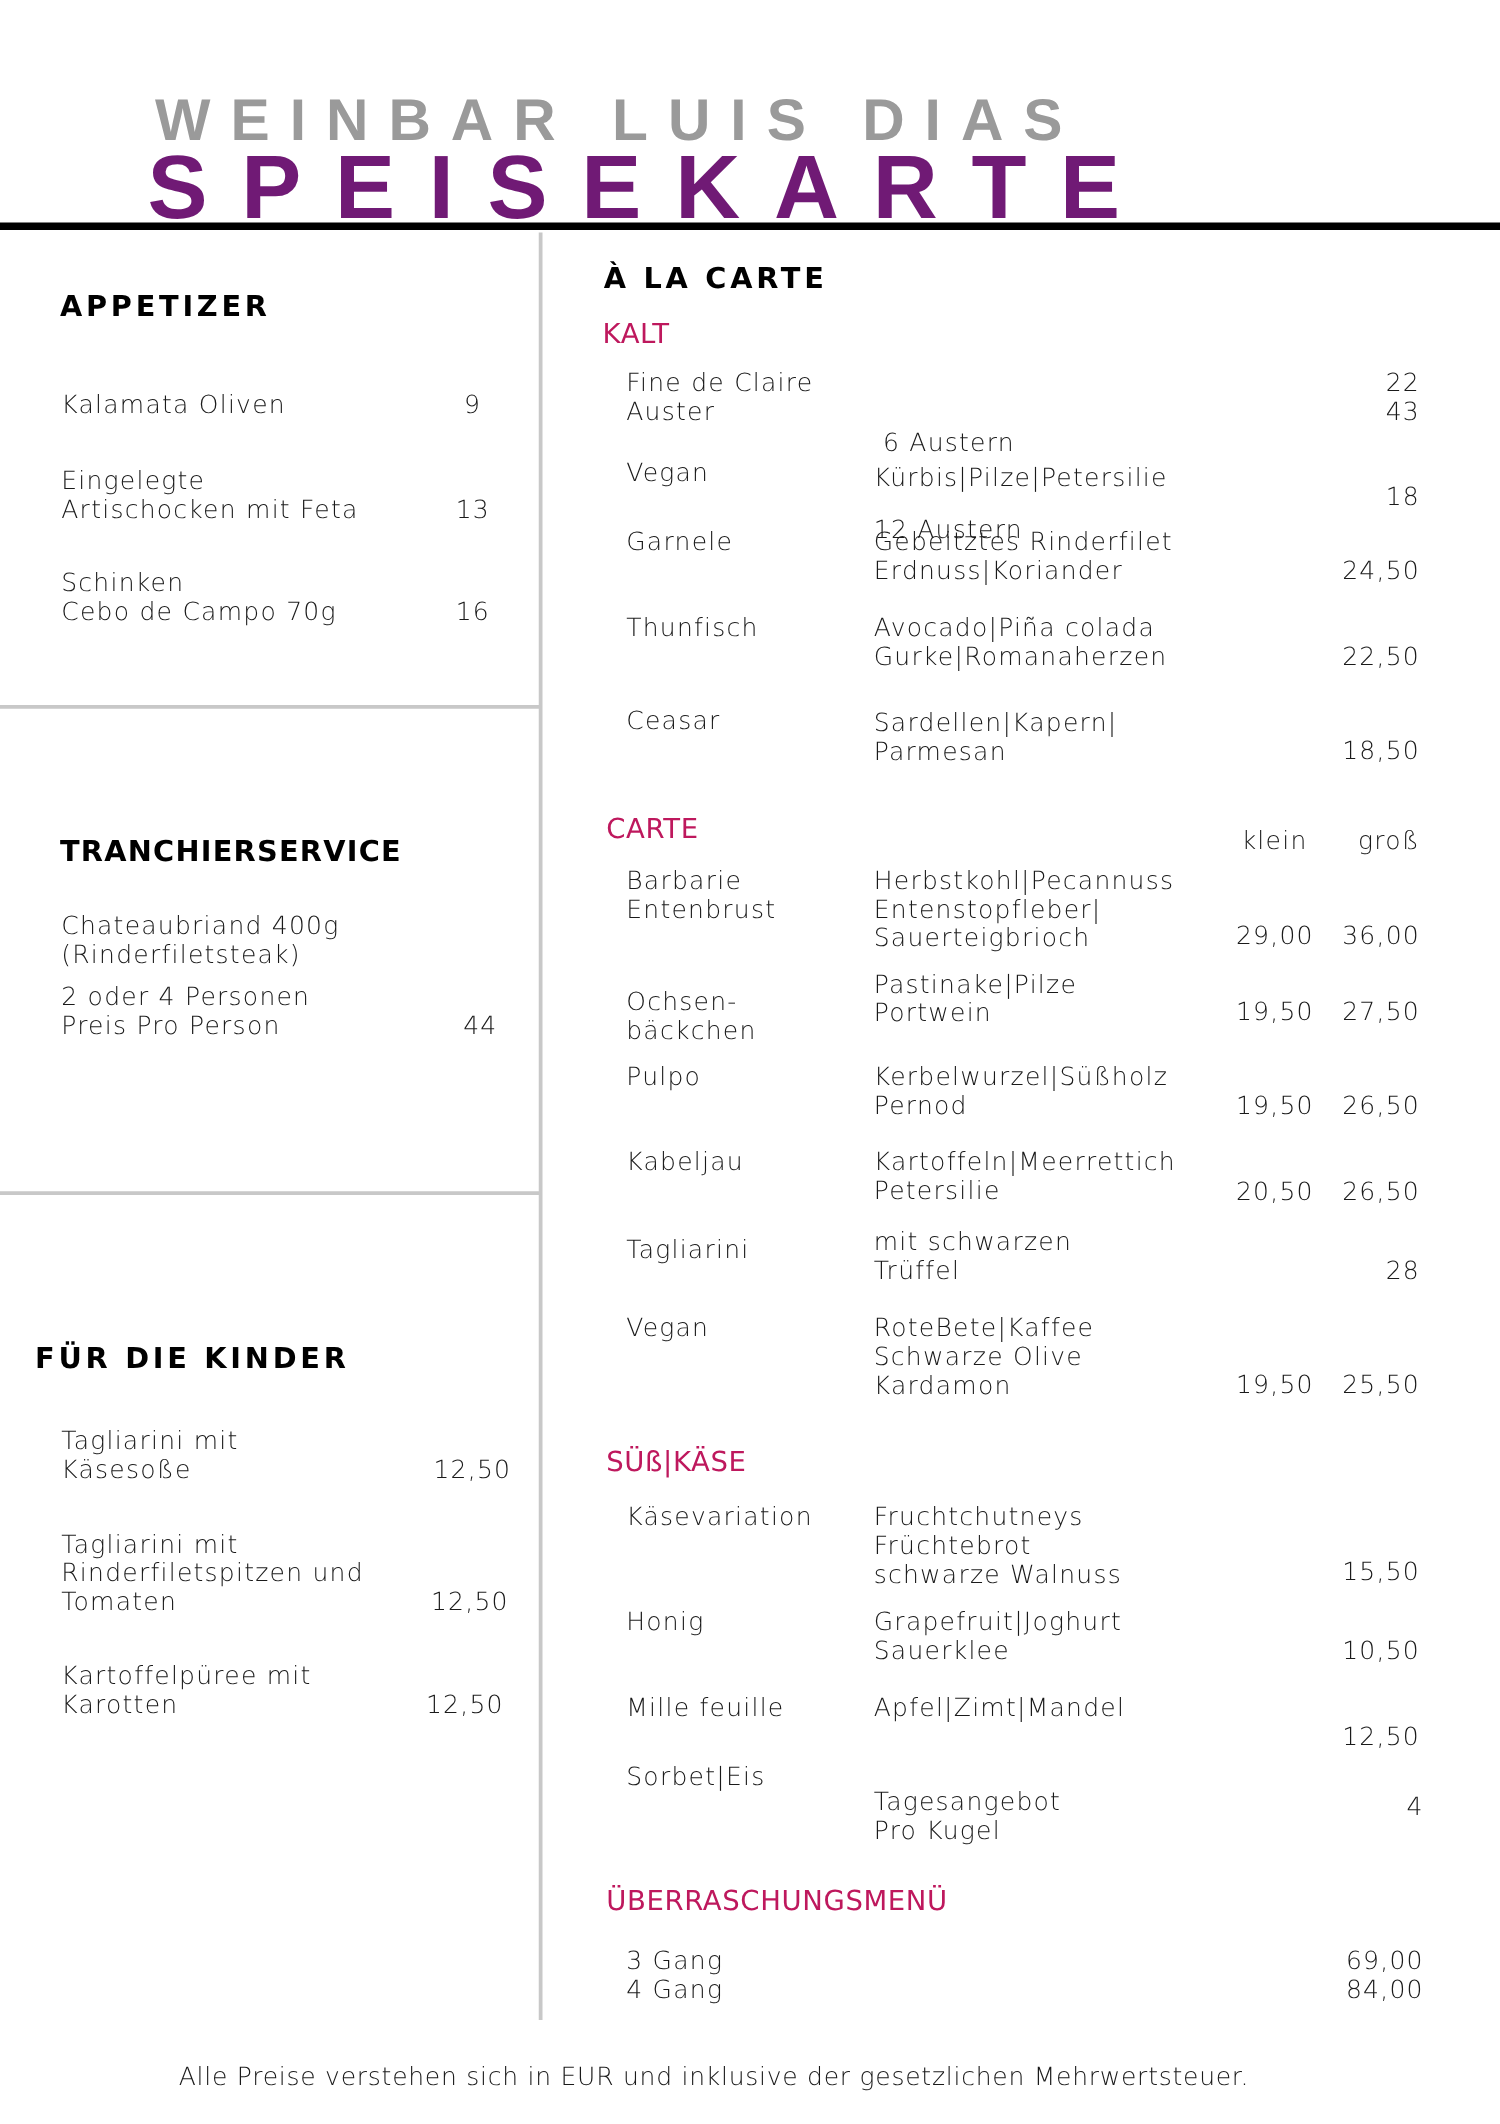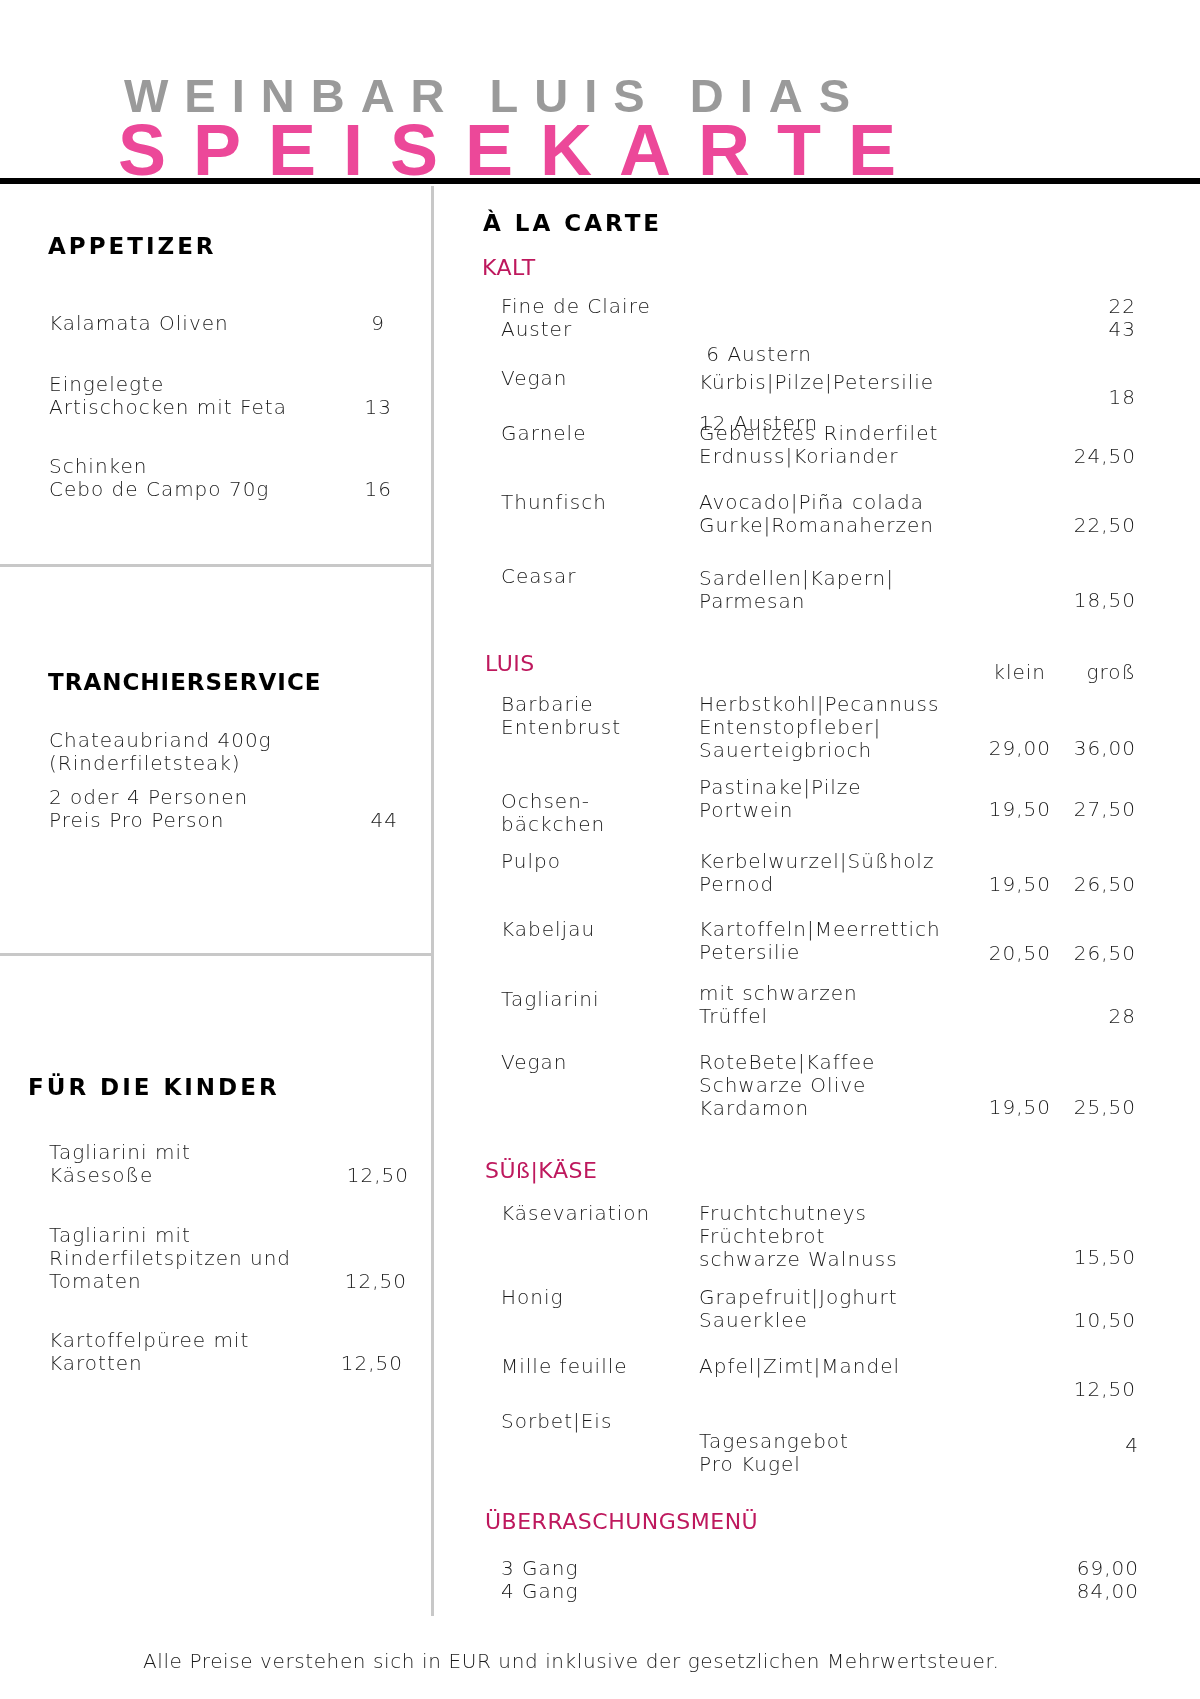--- a/index.html
+++ b/index.html
@@ -5,21 +5,21 @@
   * { box-sizing: border-box; margin: 0; padding: 0; }
   html, body { width: 1200px; height: 1699px; background: #ffffff; overflow: hidden; }
   body { position: relative; font-family: "DejaVu Sans", sans-serif; color: #1a1a1a; }
 
   .abs { position: absolute; white-space: nowrap; }
 
   
   .brand { left: 124px; top: 72px; font-family: "Liberation Sans", sans-serif; font-weight: 700;
            font-size: 47px; letter-spacing: 16px; color: #9a9a9a; line-height: 1; }
   .title { left: 118px; top: 114px; font-family: "Liberation Sans", sans-serif; font-weight: 700;
-           font-size: 72px; letter-spacing: 27px; color: #ec4899; line-height: 1; }
+           font-size: 72px; letter-spacing: 27px; color: #701a75; line-height: 1; }
   .rule-top { left: 0; top: 178px; width: 1200px; height: 6px; background: #000; }
 
   .vline { left: 431px; top: 186px; width: 3px; height: 1430px; background: #c8c8c8; }
   .hline { left: 0; width: 432px; height: 3px; background: #c8c8c8; }
 
   
   .h-sec { font-family: "DejaVu Sans", sans-serif; font-weight: 700; font-size: 23px; letter-spacing: 3px; color: #000; line-height: 1; }
   .h-sub { font-family: "DejaVu Sans", sans-serif; font-weight: 400; font-size: 22px; letter-spacing: 0.5px; color: #be185d; line-height: 1; }
 
   
@@ -133,21 +133,21 @@
 
   <div class="abs t" style="left:501px; top:565px;">Ceasar</div>
   <div class="abs t" style="left:699px; top:567px;">
     <span class="line">Sardellen|Kapern|</span>
     <span class="line">Parmesan</span>
   </div>
   <div class="abs t r" style="left:1040px; width:96px; top:589px;">18,50</div>
 </div>
 
 <div>
-  <div class="abs h-sub" style="left:485px; top:653px;">LUIS</div>
+  <div class="abs h-sub" style="left:485px; top:653px;">CARTE</div>
   <div class="abs t r" style="left:980px; width:66px; top:661px;">klein</div>
   <div class="abs t r" style="left:1070px; width:66px; top:661px;">groß</div>
 
   <div class="abs t" style="left:501px; top:693px;">
     <span class="line">Barbarie</span>
     <span class="line">Entenbrust</span>
   </div>
   <div class="abs t" style="left:699px; top:693px;">
     <span class="line">Herbstkohl|Pecannuss</span>
     <span class="line">Entenstopfleber|</span>

